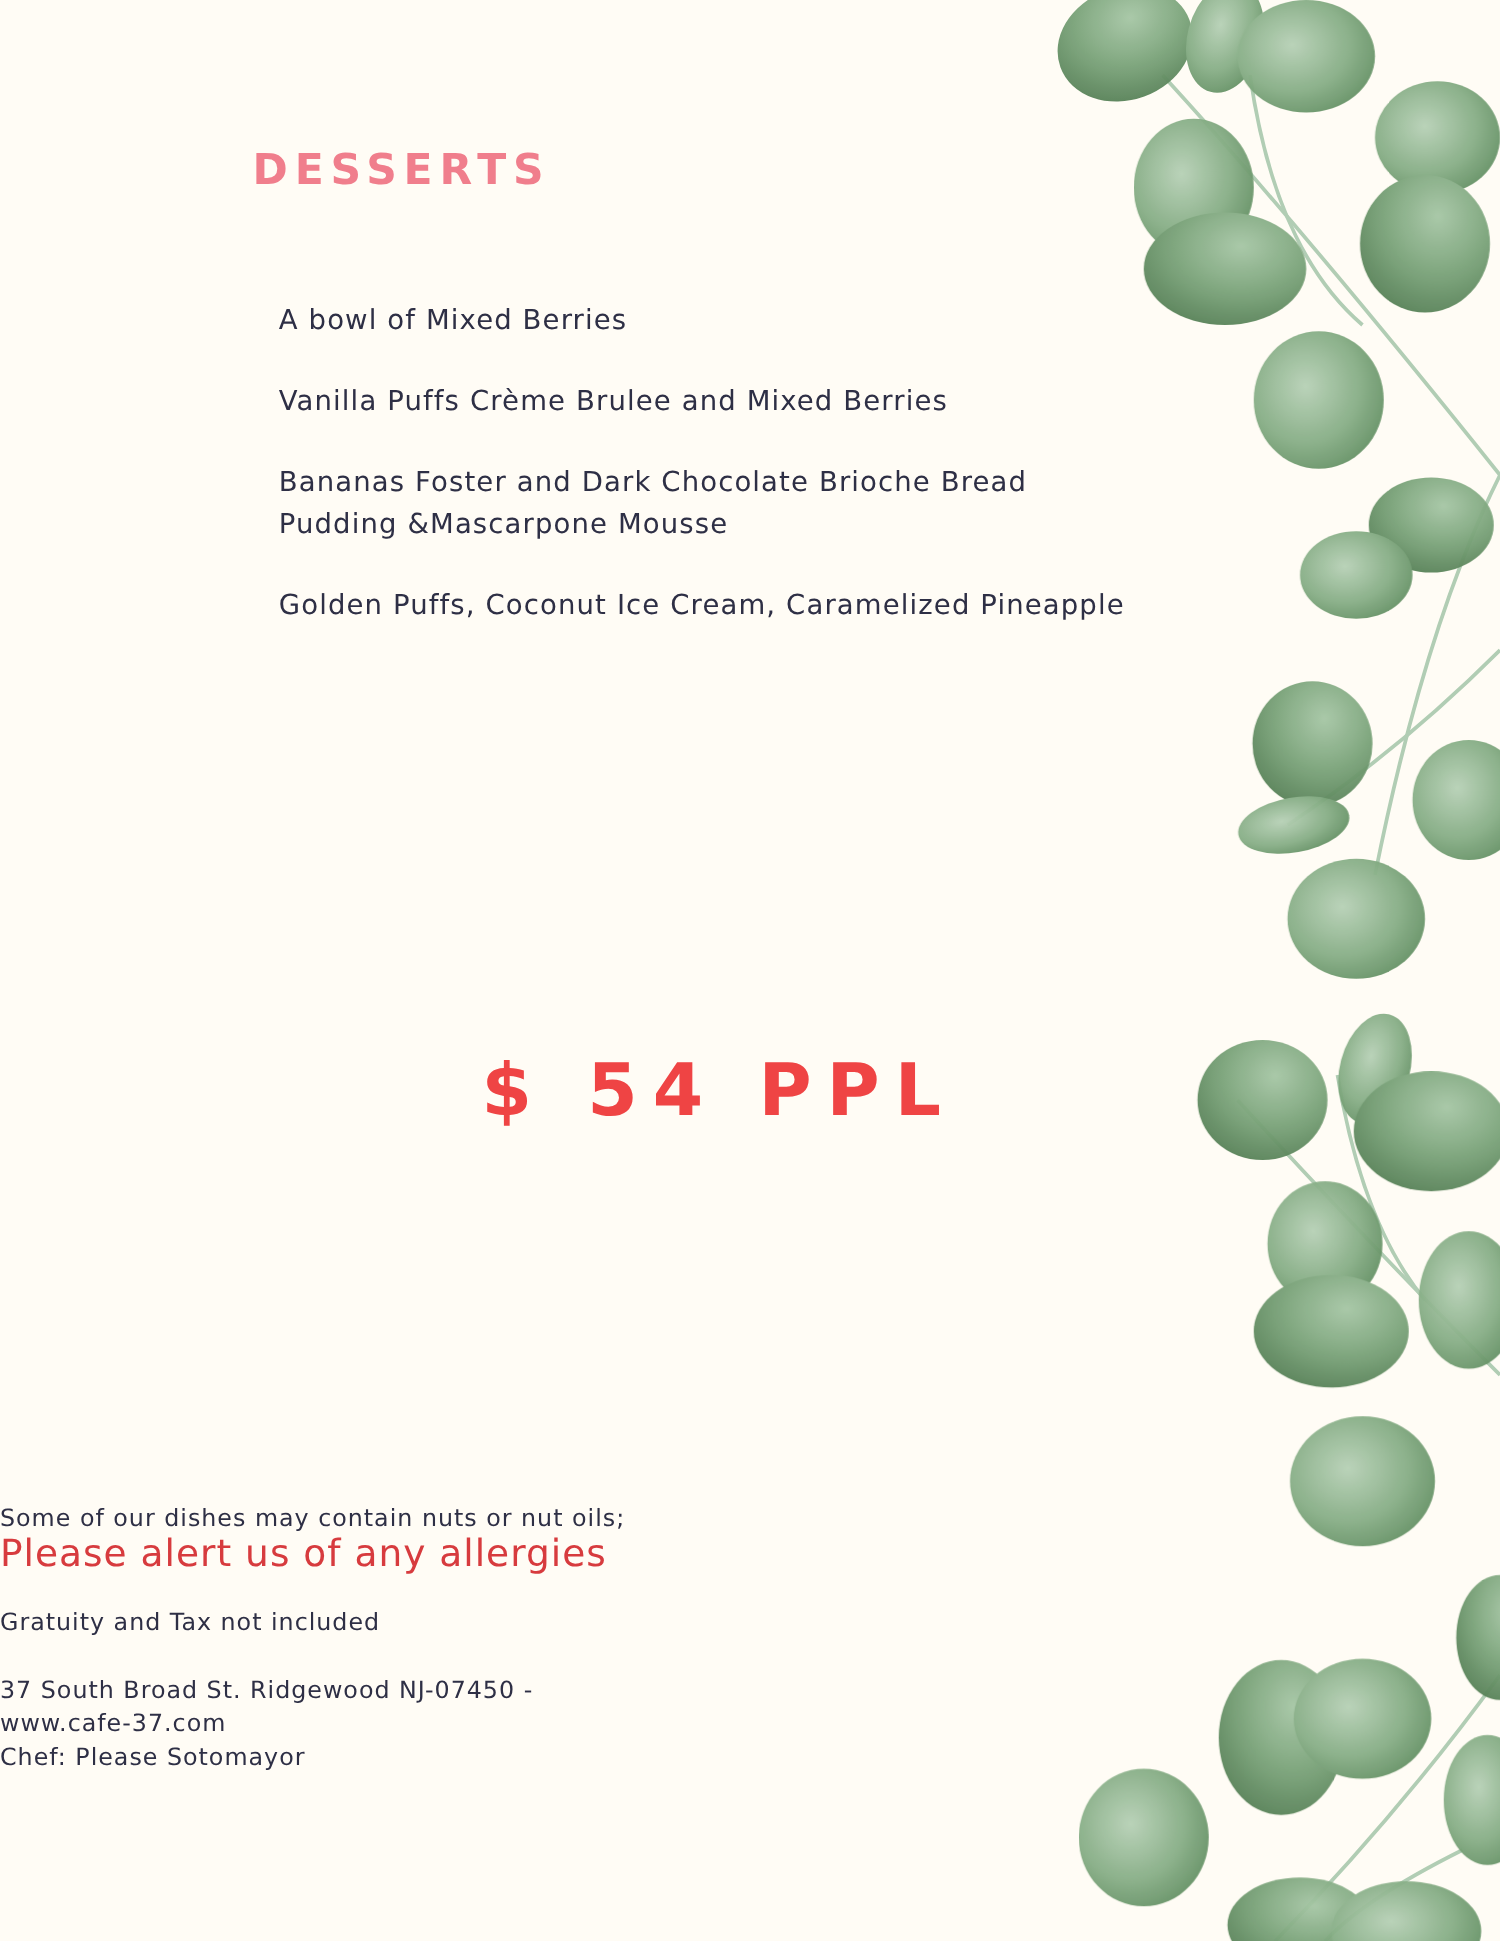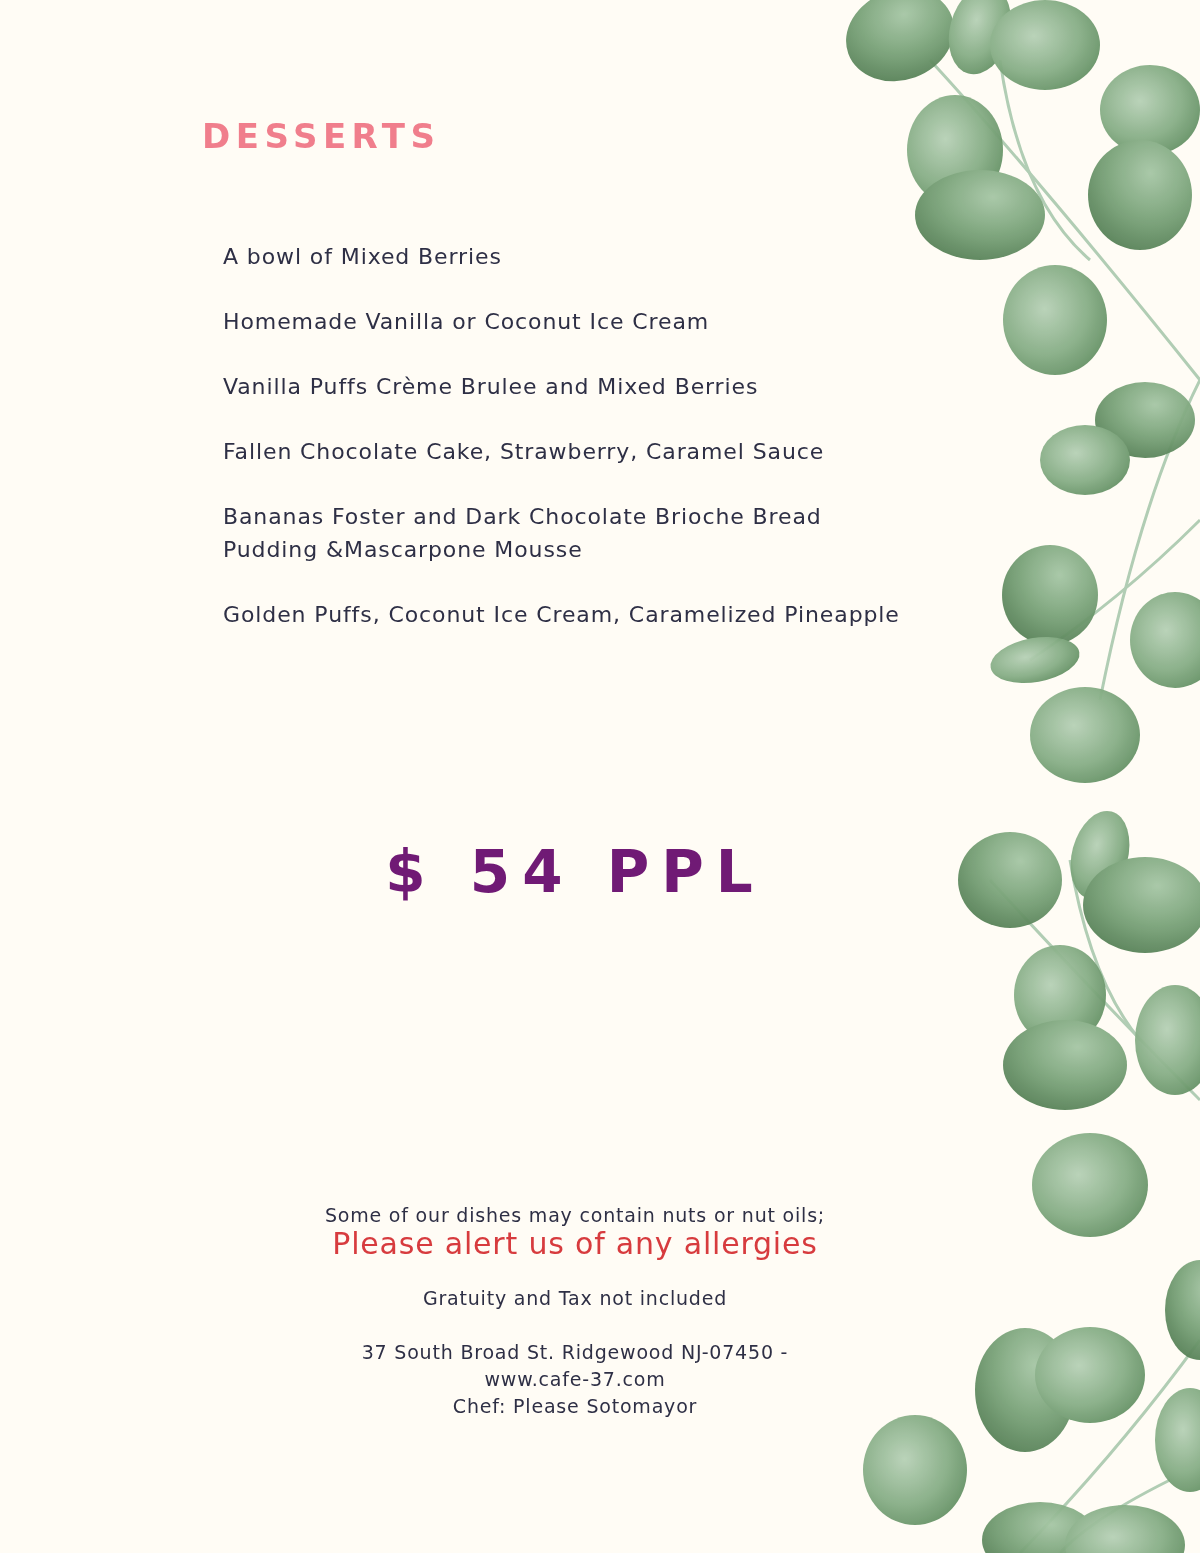--- a/index.html
+++ b/index.html
@@ -20,40 +20,38 @@
   .menu-list { position: absolute; left: 211px; top: 228px; width: 760px; margin: 12px; padding: 0; list-style: none; }
   .menu-item {
     font-size: 22px; line-height: 33px; letter-spacing: 0.9px;
     color: #2e2f45; margin-bottom: 32px;
     font-family: "DejaVu Sans", sans-serif; font-weight: normal;
   }
   .menu-item.wrap { width: 680px; }
   .price {
     position: absolute; left: 0; width: 1150px; top: 838px;
     text-align: center; font-size: 58px; font-weight: bold;
-    letter-spacing: 12px; color: #701a75;
+    letter-spacing: 12px; color: #ef4444;
     font-family: "DejaVu Sans", sans-serif;
   }
-  .footer { position: absolute; left: 0; width: 1150px; top: 1202px; text-align: center; font-size: 19px; letter-spacing: 0.8px; color: #2e2f45; }
+  .footer { position: absolute; left: 0; width: 1150px; top: 1202px; font-size: 19px; letter-spacing: 0.8px; color: #2e2f45; }
   .footer p { margin: 0; line-height: 27px; }
   .footer .alert { color: #d73b3e; font-size: 30px; line-height: 30px; }
   .gap { height: 26px; }
   .gap2 { height: 27px; }
   .leaves { position: absolute; right: 0; top: 0; width: 360px; height: 1553px; }
 </style>
 </head>
 <body>
 
 <div class="section-title">DESSERTS</div>
 
 <ul class="menu-list">
   <li class="menu-item">A bowl of Mixed Berries</li>
-  <li class="menu-item">Homemade Vanilla or Coconut Ice Cream</li>
   <li class="menu-item">Vanilla Puffs Crème Brulee and Mixed Berries</li>
-  <li class="menu-item">Fallen Chocolate Cake, Strawberry, Caramel Sauce</li>
   <li class="menu-item wrap">Bananas Foster and Dark Chocolate Brioche Bread Pudding &amp;Mascarpone Mousse</li>
   <li class="menu-item">Golden Puffs, Coconut Ice Cream, Caramelized Pineapple</li>
 </ul>
 
 <div class="price">$ 54 PPL</div>
 
 <div class="footer">
   <p>Some of our dishes may contain nuts or nut oils;</p>
   <p class="alert">Please alert us of any allergies</p>
   <div class="gap"></div>

